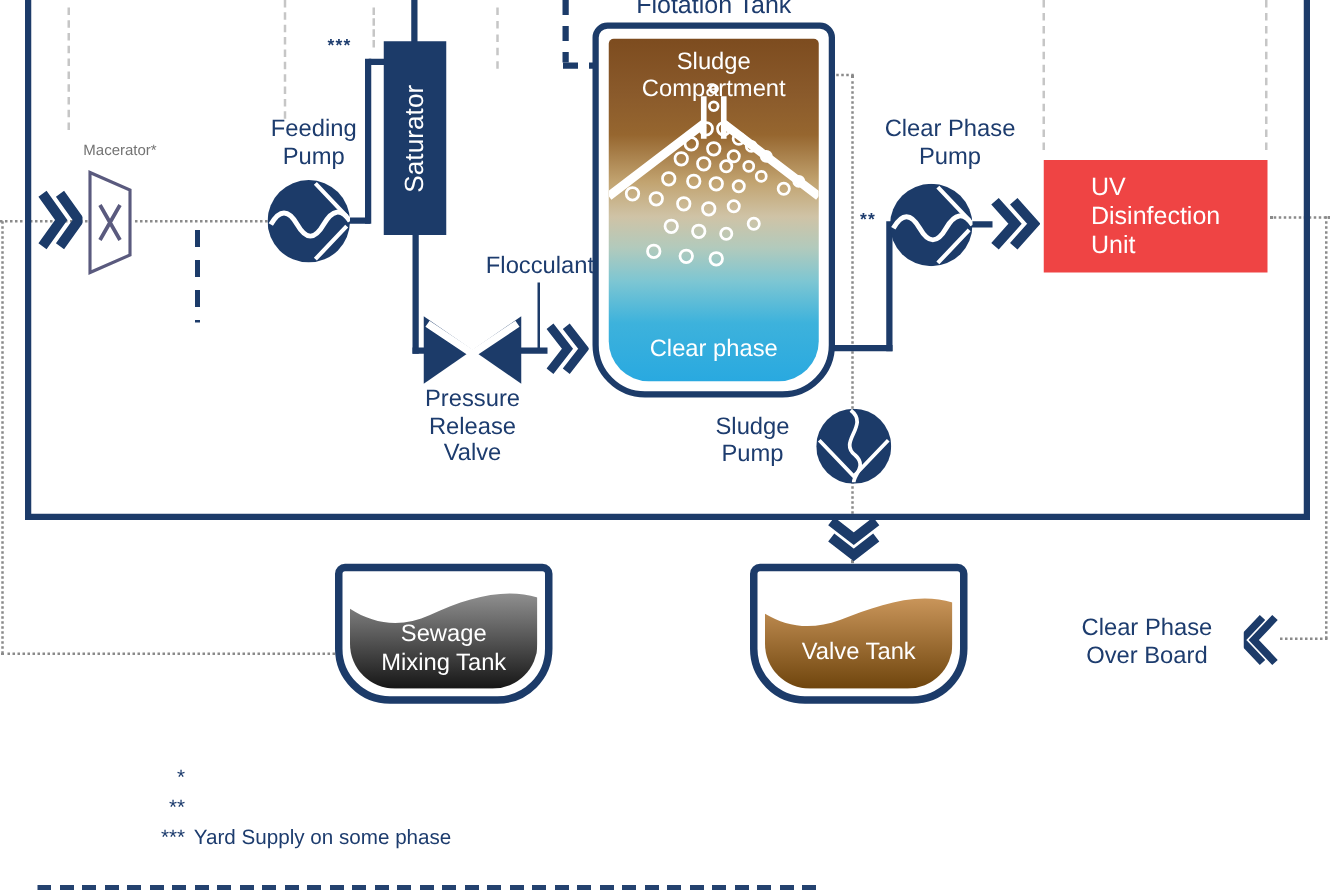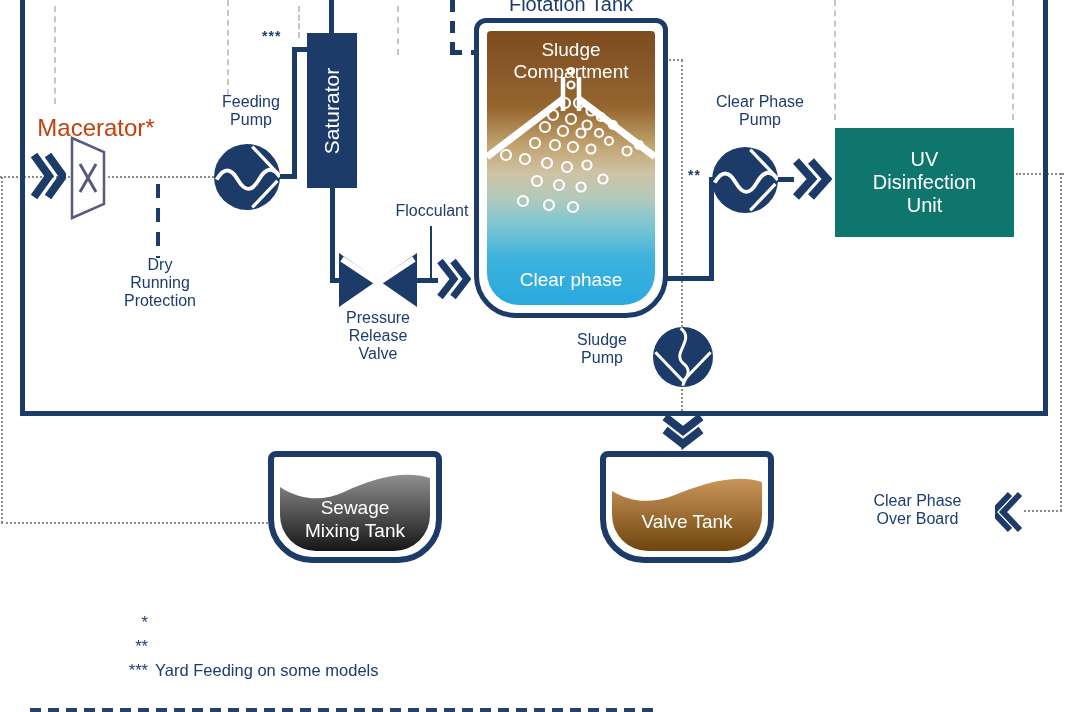--- a/index.html
+++ b/index.html
@@ -1,32 +1,32 @@
 <!DOCTYPE html>
 <html><head>
 <meta charset="utf-8">
 <style>
   html,body{margin:0;padding:0;background:#fff;}
   #stage{position:relative;width:1068px;height:712px;overflow:hidden;background:#fff;
          font-family:"Liberation Sans", sans-serif;}
   .abs{position:absolute;}
-  .lbl{position:absolute;color:#1d3c6e;font-size:16px;line-height:1.14;text-align:center;white-space:pre-line;}
+  .lbl{position:absolute;color:#1d3c6e;font-size:19px;line-height:1.14;text-align:center;white-space:pre-line;}
   .pipe{position:absolute;background:#1c3b69;}
   .thinline{position:absolute;background:#1c3b69;}
   .dot-h{position:absolute;height:0;border-top:2px dotted #8a8a8a;}
   .dot-v{position:absolute;width:0;border-left:2px dotted #8a8a8a;}
   .gdash-v{position:absolute;width:0;border-left:2px dashed #c6c6c6;}
   .ndash-v{position:absolute;width:5px;background:repeating-linear-gradient(180deg,#1c3b69 0 12px,transparent 12px 21px);}
   .ndash-h{position:absolute;height:5px;background:repeating-linear-gradient(90deg,#1c3b69 0 12px,transparent 12px 21px);}
   .drydash{position:absolute;width:4px;background:repeating-linear-gradient(180deg,#1c3b69 0 14px,transparent 14px 24px);}
   .stars{position:absolute;color:#1d3c6e;font-size:14px;font-weight:bold;letter-spacing:1px;}
   .outerbox{position:absolute;left:20px;top:-10px;width:1018px;height:416px;border:5px solid #1c3b69;box-sizing:content-box;}
   .satur{position:absolute;left:307px;top:33px;width:50px;height:155px;background:#1c3b69;display:flex;align-items:center;justify-content:center;}
   .satur span{transform:rotate(-90deg);white-space:nowrap;color:#fff;font-size:21px;}
-  .uv{position:absolute;left:835px;top:128px;width:179px;height:109px;background:#0f766e;display:flex;align-items:center;justify-content:center;color:#fff;font-size:20px;line-height:1.15;text-align:center;white-space:pre-line;}
+  .uv{position:absolute;left:835px;top:128px;width:179px;height:90px;background:#ef4444;display:flex;align-items:center;justify-content:center;color:#fff;font-size:20px;line-height:1.15;white-space:pre-line;}
   .ftank{position:absolute;left:474px;top:18px;width:194px;height:300px;border:5px solid #1c3b69;border-radius:12px 12px 42px 42px;background:#fff;box-sizing:border-box;padding:8px;}
   .ftank-in{position:relative;width:168px;height:274px;border-radius:4px 4px 32px 32px;overflow:hidden;
     background:linear-gradient(180deg,#7d4c1f 0%,#8a5a2b 16%,#96662f 28%,#c2a471 42%,#cfc3a6 52%,#b2cabc 61%,#7cc6d3 71%,#3db2dc 83%,#29a9e0 100%);}
   .ftank-in svg{position:absolute;left:0;top:0;}
   .ftxt{position:absolute;width:100%;text-align:center;color:#fff;font-size:19px;line-height:1.15;white-space:pre-line;}
   .tank{position:absolute;width:174px;height:112px;border:6px solid #1c3b69;border-radius:8px 8px 44px 44px;background:#fff;box-sizing:border-box;padding:6px;}
   .tank-in{position:relative;width:100%;height:100%;border-radius:2px 2px 36px 36px;overflow:hidden;}
   .tank-in svg{position:absolute;left:0;top:0;width:100%;height:100%;}
   .tanktxt{position:absolute;width:100%;text-align:center;color:#fff;font-size:19px;line-height:1.2;white-space:pre-line;}
   .fnrow{position:absolute;left:0;color:#1d3c6e;font-size:16.5px;display:flex;align-items:baseline;}
@@ -203,44 +203,41 @@
         <path d="M0,28 C18,39 38,41 60,33 C90,21 122,10 150,19 L150,88 L0,88 Z" fill="url(#gBrown)"></path>
       </svg>
       <div class="tanktxt" style="top:48px">Valve Tank</div>
     </div>
   </div>
 
   <svg class="abs" style="left:995px;top:490px" width="28" height="44" viewBox="0 0 28 44">
     <path d="M25,4 L8,22 L25,40 M15,4 L-2,22 L15,40" fill="none" stroke="#1c3b69" stroke-width="6"></path>
   </svg>
 
-  <div class="lbl" style="left:30px;top:114px;width:132px;font-size:24px;color:#c2410c">Macerator*</div>
+  <div class="lbl" style="left:30px;top:114px;width:132px;font-size:12px;color:#737373">Macerator*</div>
   <div class="lbl" style="left:191px;top:93px;width:120px">Feeding
 Pump</div>
   <div class="lbl" style="left:372px;top:202px;width:120px">Flocculant</div>
   <div class="lbl" style="left:317px;top:309px;width:122px">Pressure
 Release
 Valve</div>
-  <div class="lbl" style="left:100px;top:256px;width:120px">Dry
-Running
-Protection</div>
   <div class="lbl" style="left:690px;top:93px;width:140px">Clear Phase
 Pump</div>
   <div class="lbl" style="left:542px;top:331px;width:120px">Sludge
 Pump</div>
   <div class="lbl" style="left:845px;top:492px;width:145px">Clear Phase
 Over Board</div>
   <div class="stars" style="left:262px;top:28px">***</div>
   <div class="stars" style="left:688px;top:167px">**</div>
 
   <div class="fnrow" style="top:613px">
     <span class="fnmark">*</span>
   </div>
   <div class="fnrow" style="top:637px">
     <span class="fnmark">**</span>
   </div>
   <div class="fnrow" style="top:661px">
     <span class="fnmark">***</span>
-    <span>Yard Feeding on some models</span>
+    <span>Yard Supply on some phase</span>
   </div>
   <div class="cutline"></div>
 
 </div>
 
 </body></html>

